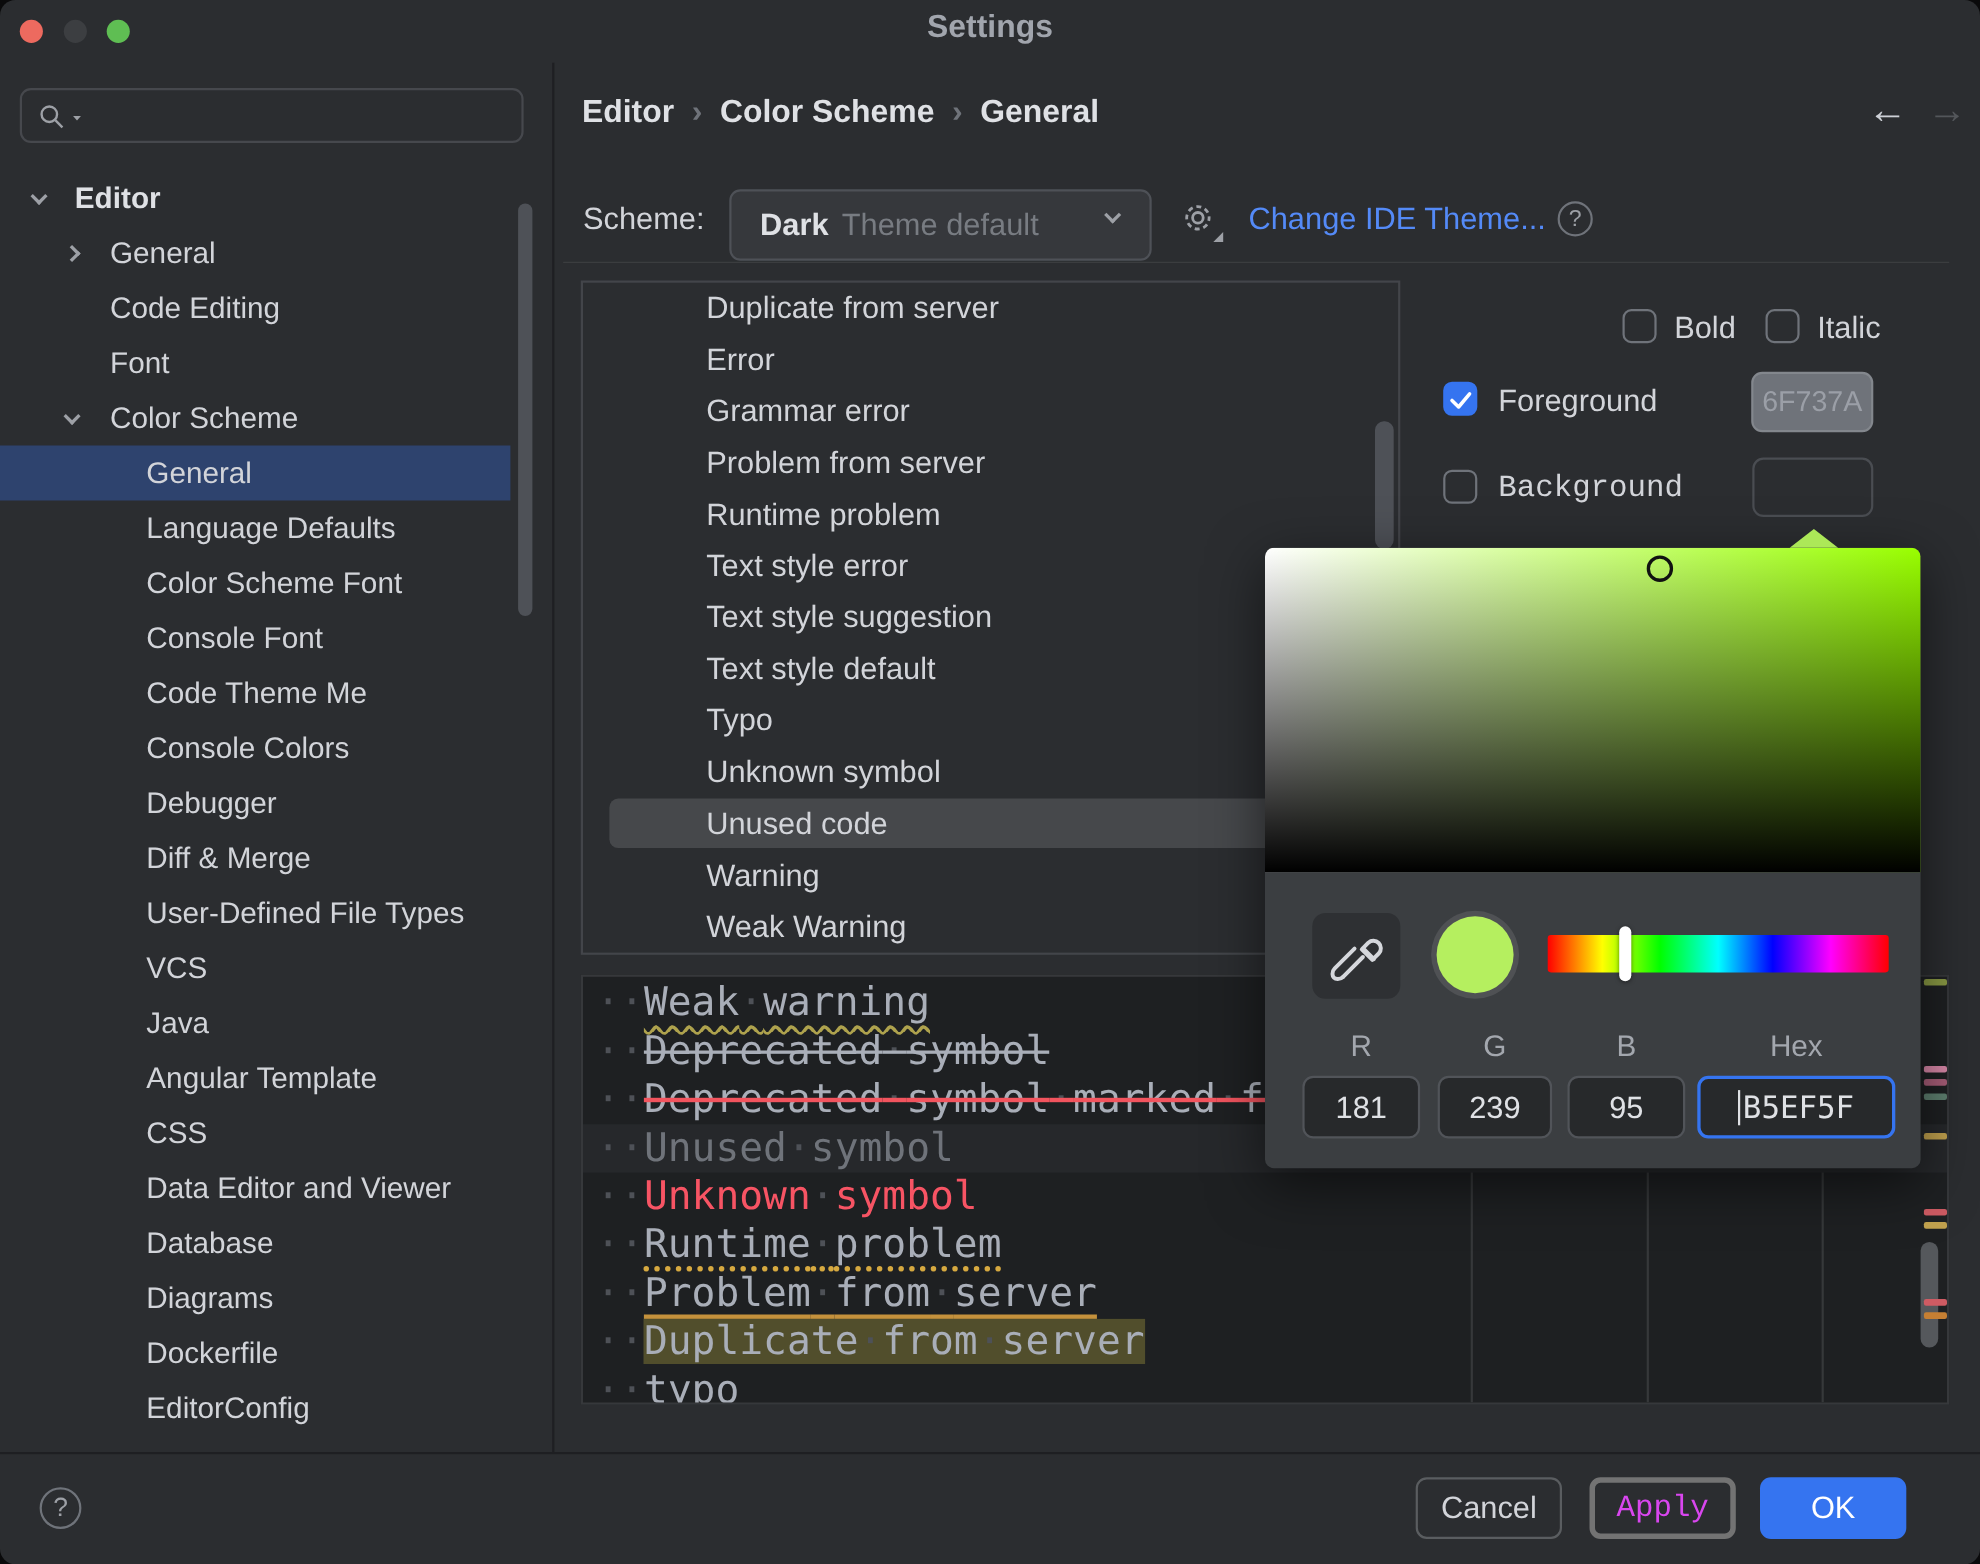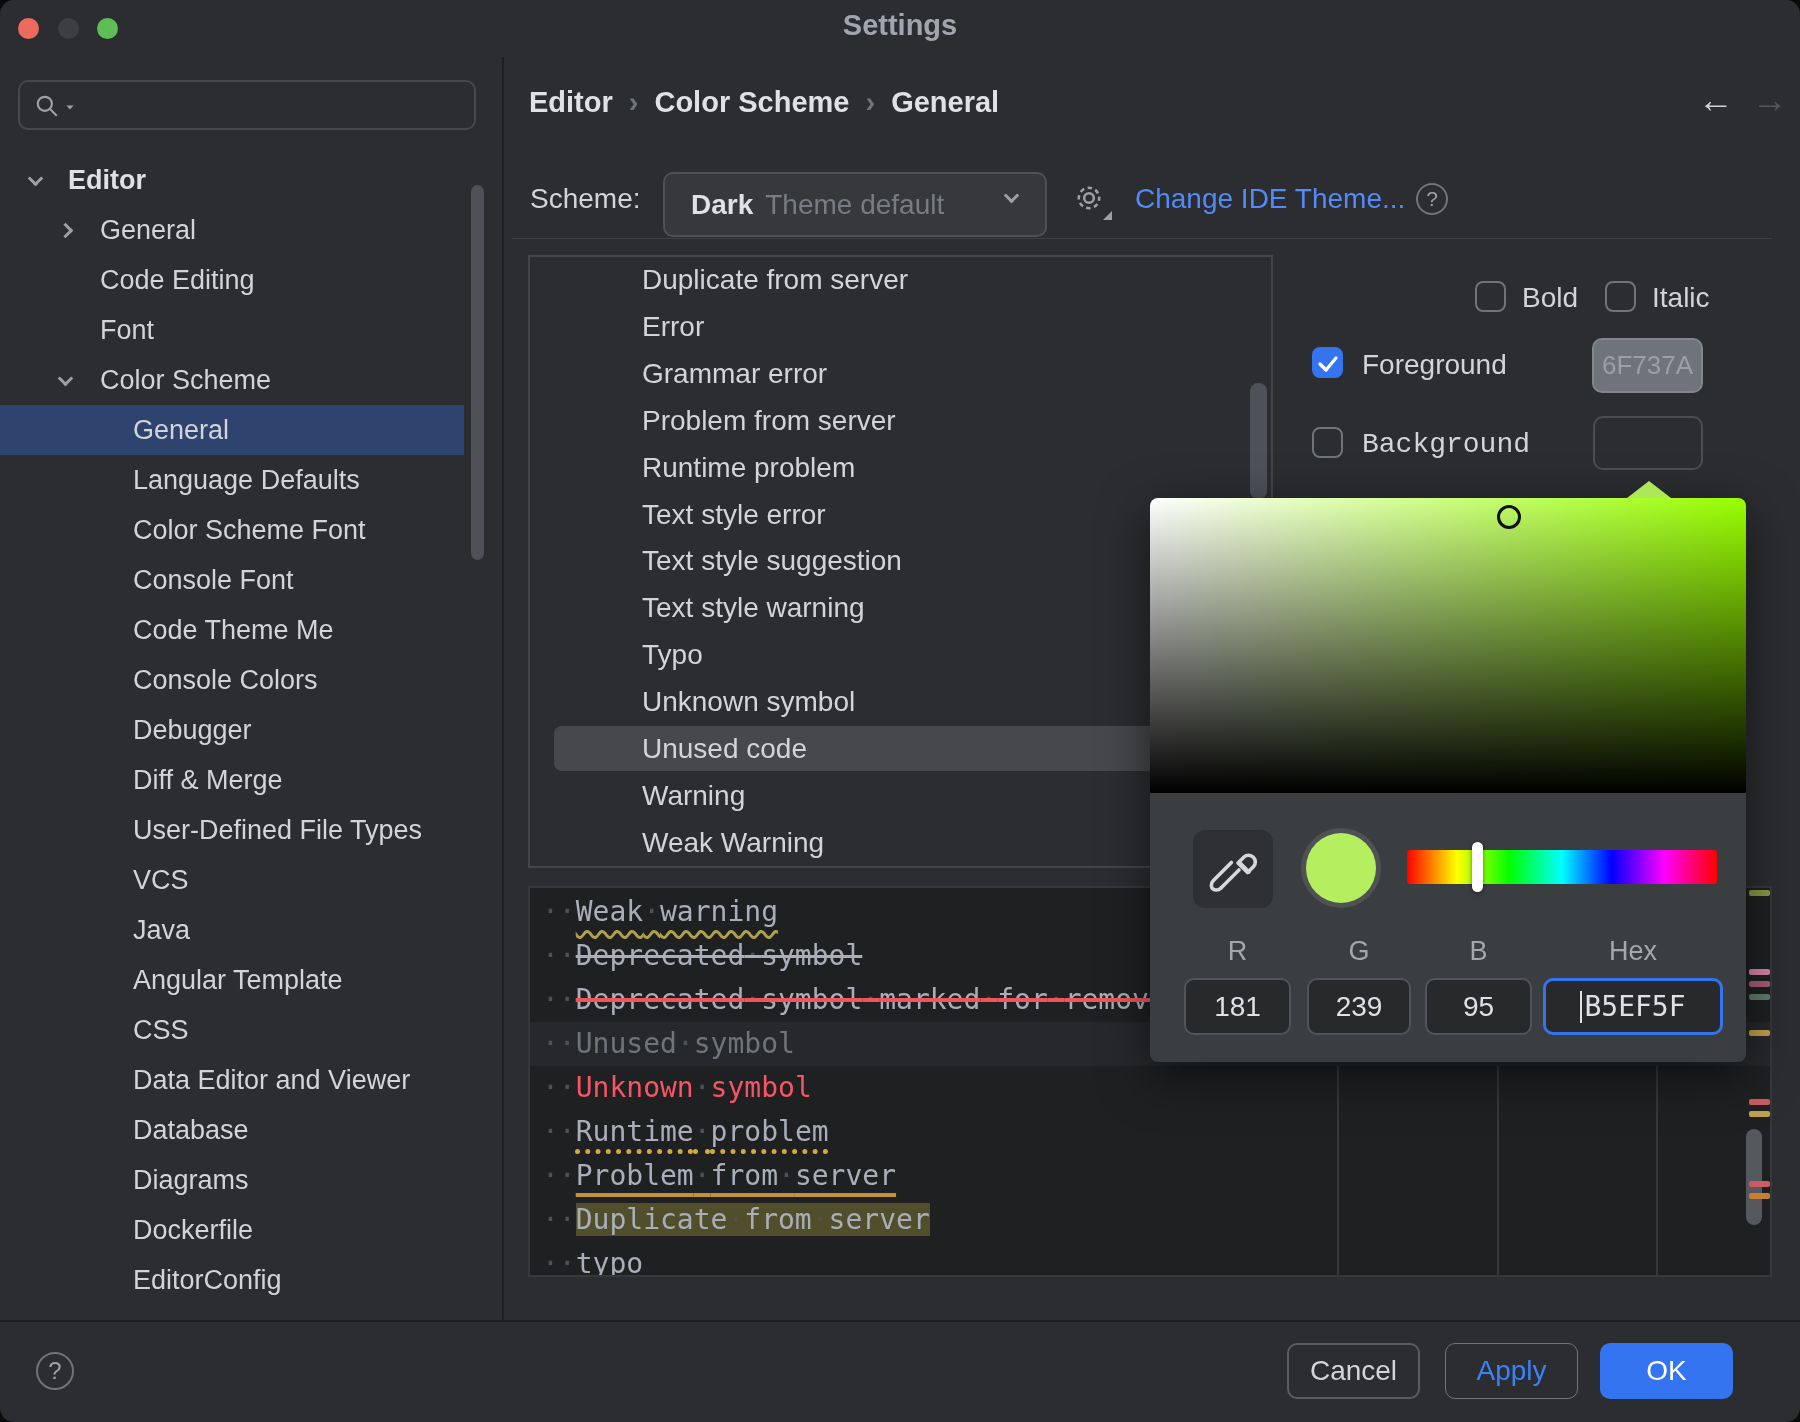--- a/index.html
+++ b/index.html
@@ -59,21 +59,21 @@
   
   .checkbox{position:absolute;width:31px;height:31px;border:2.5px solid #6f737a;border-radius:8px;background:transparent;cursor:pointer;}
   .checkbox.checked{background:#3574f0;border-color:#3574f0;}
   .checkbox svg{position:absolute;left:2px;top:3px;}
   .opt-label{position:absolute;font-size:28px;color:#d2d4d9;}
   .fg-swatch{position:absolute;left:1592px;top:338px;width:111px;height:55px;background:#6f737a;border:2px solid #83878d;border-radius:10px;display:flex;align-items:center;justify-content:center;font-size:26px;color:#9b9fa7;cursor:pointer;}
   .bg-field{position:absolute;left:1593px;top:416px;width:110px;height:54px;border:2px solid #4a4d52;border-radius:10px;cursor:pointer;}
 
   
   .preview{position:absolute;left:528px;top:886px;width:1244px;height:391px;background:#1e2022;border:2px solid #36383b;overflow:hidden;}
-  .preview-lines{position:absolute;left:0;top:2px;width:100%;font-family:"DejaVu Sans Mono",monospace;font-size:28px;}
+  .preview-lines{position:absolute;left:0;top:2px;width:100%;font-family:"DejaVu Sans Mono",monospace;font-size:36px;}
   .pline{height:44px;line-height:44px;padding-left:12px;white-space:pre;color:#a9aeb8;}
   .pline.hl{background:#26282b;}
   .ws{color:#4e5157;}
   .seg-weak-warning{text-decoration:underline wavy #aea24d;text-decoration-thickness:3px;text-underline-offset:9px;}
   .seg-deprecated{text-decoration:line-through;text-decoration-color:#a9aeb8;text-decoration-thickness:3px;}
   .seg-deprecated-removal{text-decoration:line-through;text-decoration-color:#f2545e;text-decoration-thickness:4px;}
   .seg-unused{color:#6f737a;}
   .seg-unknown{color:#f75464;}
   .seg-runtime{text-decoration:underline dotted #d6a940;text-decoration-thickness:5px;text-underline-offset:8px;}
   .seg-problem-server{text-decoration:underline #c4913c;text-decoration-thickness:4px;text-underline-offset:8px;}
@@ -95,21 +95,21 @@
   .rgb-label{position:absolute;top:438px;font-size:27px;color:#a3a7ae;text-align:center;}
   .rgb-field{position:absolute;top:480px;height:57px;background:#27292b;border:2px solid #515459;border-radius:10px;display:flex;align-items:center;justify-content:center;font-size:28px;color:#dfe1e5;}
   .rgb-field.hex{border:3px solid #3574f0;font-family:"DejaVu Sans Mono",monospace;}
   .text-caret{display:inline-block;width:2px;height:32px;background:#dfe1e5;margin-right:2px;vertical-align:middle;}
 
   
   .bottom-sep{position:absolute;left:0;top:1320px;width:1800px;height:2px;background:#1e1f22;}
   .help-big{position:absolute;left:36px;top:1352px;width:38px;height:38px;border:2px solid #6f737a;border-radius:50%;color:#9da0a6;font-size:24px;display:flex;align-items:center;justify-content:center;cursor:pointer;}
   .btn{position:absolute;top:1343px;height:56px;width:133px;border-radius:10px;font-size:28px;display:flex;align-items:center;justify-content:center;cursor:pointer;}
   .btn-cancel{left:1287px;border:2px solid #5a5d60;color:#d2d4d9;}
-  .btn-apply{left:1445px;border:1px solid #737373;color:#3b82f6;}
+  .btn-apply{left:1445px;border:5px solid #737373;color:#d946ef;font-family:Liberation Mono, monospace;}
   .btn-ok{left:1600px;background:#3574f0;color:#fff;}
 </style>
 </head>
 <body>
 
 <div class="window">
 
   <div class="titlebar">
     <div class="light close"></div>
     <div class="light min"></div>
@@ -244,21 +244,21 @@
       <div class="attr-row">
         <span>Runtime problem</span>
       </div>
       <div class="attr-row">
         <span>Text style error</span>
       </div>
       <div class="attr-row">
         <span>Text style suggestion</span>
       </div>
       <div class="attr-row">
-        <span>Text style warning</span>
+        <span>Text style default</span>
       </div>
       <div class="attr-row">
         <span>Typo</span>
       </div>
       <div class="attr-row">
         <span>Unknown symbol</span>
       </div>
       <div class="attr-row selected">
         <span>Unused code</span>
       </div>

